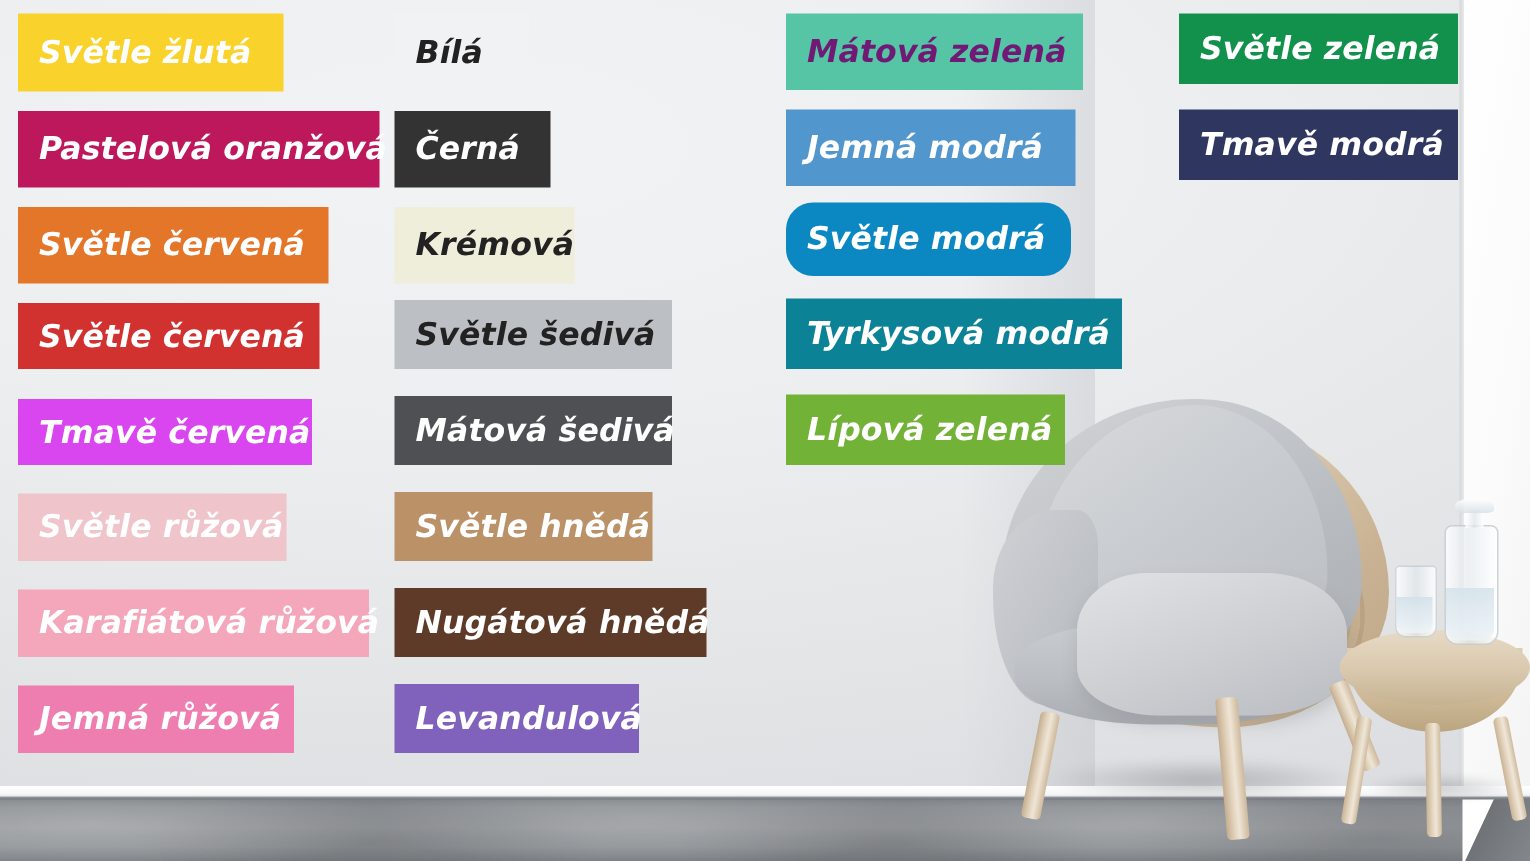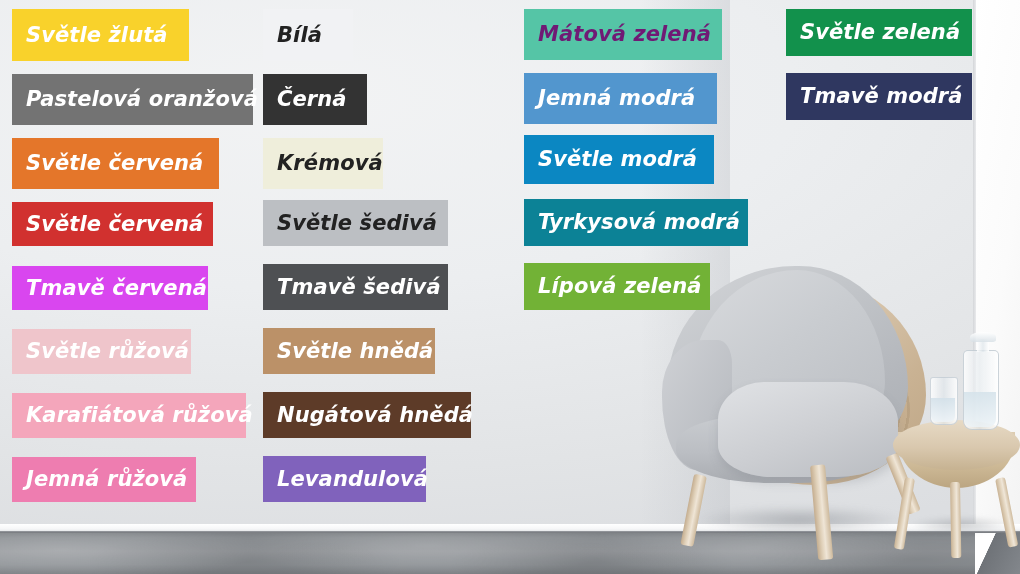--- a/index.html
+++ b/index.html
@@ -220,21 +220,21 @@
   <div class="glass-water"></div>
   <div class="carafe"></div>
   <div class="carafe-water"></div>
   <div class="carafe-neck"></div>
   <div class="carafe-cap"></div>
 
   <div id="decal-layer">
       <div class="decal" style="left: 12px; top: 9px; width: 177px; height: 52px; background: rgb(249, 210, 43); padding-left: 14px;">
         <span style="color: rgb(255, 255, 255); font-size: 21px;">Světle žlutá</span>
       </div>
-      <div class="decal" style="left: 12px; top: 74px; width: 241px; height: 51px; background: #737373; padding-left: 14px;">
+      <div class="decal" style="left: 12px; top: 74px; width: 241px; height: 51px; background: #be185d; padding-left: 14px;">
         <span style="color: rgb(255, 255, 255); font-size: 21px;">Pastelová oranžová</span>
       </div>
       <div class="decal" style="left: 12px; top: 138px; width: 207px; height: 51px; background: rgb(228, 118, 42); padding-left: 14px;">
         <span style="color: rgb(255, 255, 255); font-size: 21px;">Světle červená</span>
       </div>
       <div class="decal" style="left: 12px; top: 202px; width: 201px; height: 44px; background: rgb(209, 49, 47); padding-left: 14px;">
         <span style="color: rgb(255, 255, 255); font-size: 21px;">Světle červená</span>
       </div>
       <div class="decal" style="left: 12px; top: 266px; width: 196px; height: 44px; background: #d946ef; padding-left: 14px;">
         <span style="color: rgb(255, 255, 255); font-size: 21px;">Tmavě červená</span>
@@ -254,38 +254,38 @@
       <div class="decal" style="left: 263px; top: 74px; width: 104px; height: 51px; background: rgb(51, 51, 51); padding-left: 14px;">
         <span style="color: rgb(255, 255, 255); font-size: 21px;">Černá</span>
       </div>
       <div class="decal" style="left: 263px; top: 138px; width: 120px; height: 51px; background: rgb(239, 238, 219); padding-left: 14px;">
         <span style="color: rgb(34, 34, 34); font-size: 21px;">Krémová</span>
       </div>
       <div class="decal" style="left: 263px; top: 200px; width: 185px; height: 46px; background: rgb(188, 191, 195); padding-left: 14px;">
         <span style="color: rgb(34, 34, 34); font-size: 21px;">Světle šedivá</span>
       </div>
       <div class="decal" style="left: 263px; top: 264px; width: 185px; height: 46px; background: rgb(78, 80, 83); padding-left: 14px;">
-        <span style="color: rgb(255, 255, 255); font-size: 21px;">Tmavě šedivá</span>
+        <span style="color: rgb(255, 255, 255); font-size: 21px;">Mátová šedivá</span>
       </div>
       <div class="decal" style="left: 263px; top: 328px; width: 172px; height: 46px; background: rgb(187, 145, 104); padding-left: 14px;">
         <span style="color: rgb(255, 255, 255); font-size: 21px;">Světle hnědá</span>
       </div>
       <div class="decal" style="left: 263px; top: 392px; width: 208px; height: 46px; background: rgb(93, 59, 40); padding-left: 14px;">
         <span style="color: rgb(255, 255, 255); font-size: 21px;">Nugátová hnědá</span>
       </div>
       <div class="decal" style="left: 263px; top: 456px; width: 163px; height: 46px; background: rgb(128, 98, 188); padding-left: 14px;">
         <span style="color: rgb(255, 255, 255); font-size: 21px;">Levandulová</span>
       </div>
       <div class="decal" style="left: 524px; top: 9px; width: 198px; height: 51px; background: rgb(85, 197, 166); padding-left: 14px;">
         <span style="color: #701a75; font-size: 21px;">Mátová zelená</span>
       </div>
       <div class="decal" style="left: 524px; top: 73px; width: 193px; height: 51px; background: rgb(82, 150, 206); padding-left: 14px;">
         <span style="color: rgb(255, 255, 255); font-size: 21px;">Jemná modrá</span>
       </div>
-      <div class="decal" style="left: 524px; top: 135px; width: 190px; height: 49px; background: rgb(11, 135, 194); padding-left: 14px;">
+      <div class="decal" style="left: 524px; top: 135px; width: 190px; height: 49px; background: rgb(11, 135, 194); padding-left: 14px; border-radius: 18px;">
         <span style="color: rgb(255, 255, 255); font-size: 21px;">Světle modrá</span>
       </div>
       <div class="decal" style="left: 524px; top: 199px; width: 224px; height: 47px; background: rgb(12, 130, 150); padding-left: 14px;">
         <span style="color: rgb(255, 255, 255); font-size: 21px;">Tyrkysová modrá</span>
       </div>
       <div class="decal" style="left: 524px; top: 263px; width: 186px; height: 47px; background: rgb(114, 178, 54); padding-left: 14px;">
         <span style="color: rgb(255, 255, 255); font-size: 21px;">Lípová zelená</span>
       </div>
       <div class="decal" style="left: 786px; top: 9px; width: 186px; height: 47px; background: rgb(18, 145, 76); padding-left: 14px;">
         <span style="color: rgb(255, 255, 255); font-size: 21px;">Světle zelená</span>

